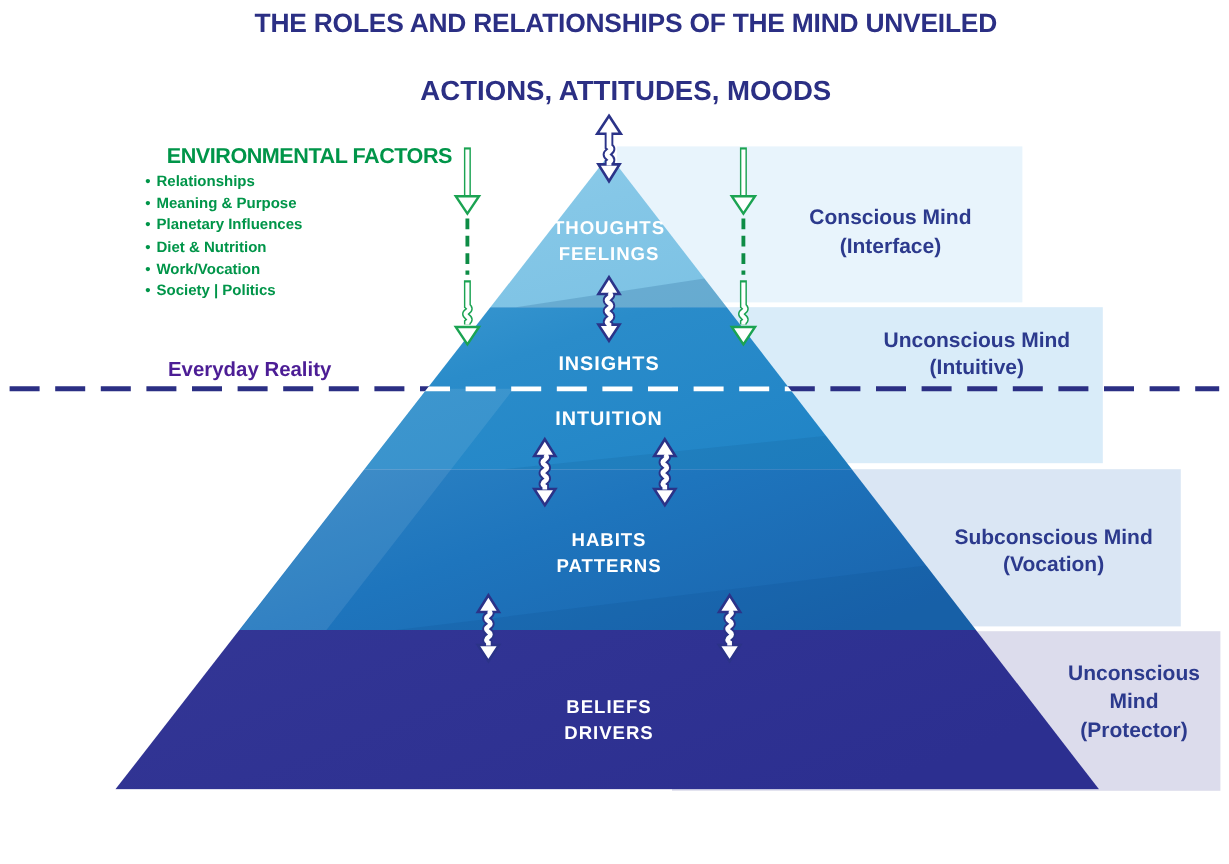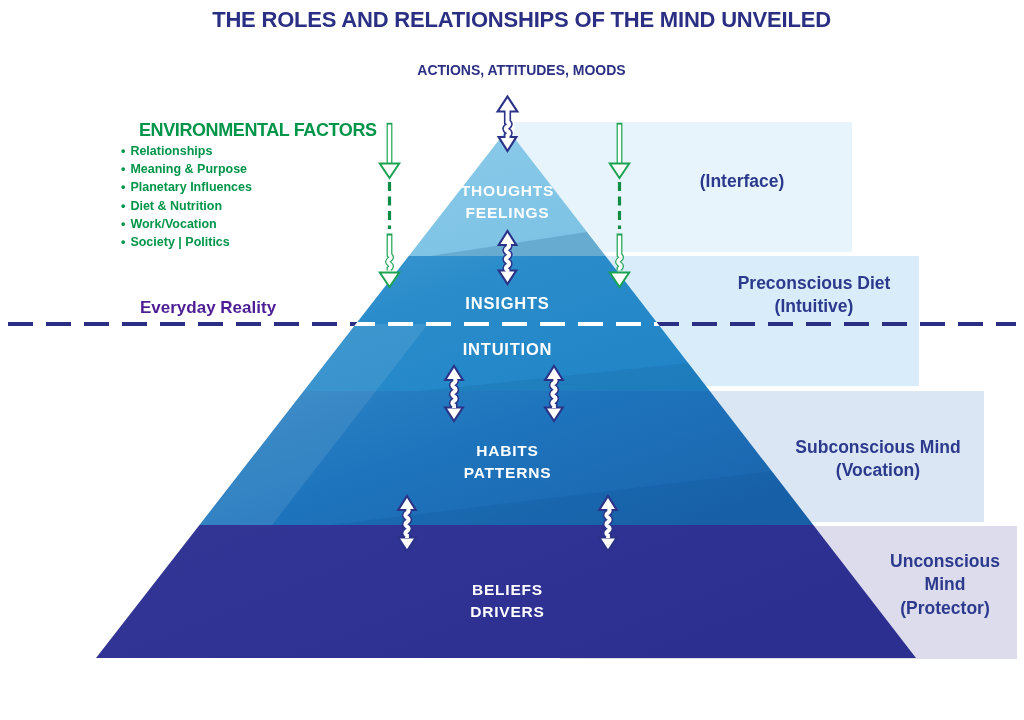--- a/index.html
+++ b/index.html
@@ -4,21 +4,21 @@
 <style>
   html,body{margin:0;padding:0;}
   body{width:1024px;height:720px;overflow:hidden;background:#ffffff;
        font-family:"Liberation Sans",sans-serif;}
   .stage{position:relative;width:1024px;height:720px;background:#ffffff;}
   .stage svg.scene{position:absolute;left:0;top:0;}
   .txt{position:absolute;white-space:nowrap;padding-left:19px;}
   .title{left:0;right:0;top:7px;text-align:center;font-weight:bold;
          font-size:22px;letter-spacing:-0.2px;color:#2b2f84;}
   .subtitle{left:0;right:0;top:62px;text-align:center;font-weight:bold;
-         font-size:14px;color:#2b2f84;}
+         font-size:23px;color:#2b2f84;}
   .env-heading{left:120px;top:120px;font-weight:bold;font-size:18px;letter-spacing:-0.4px;color:#009549;}
   .env-list{position:absolute;left:121px;top:142px;}
   .env-item{font-weight:bold;font-size:12.5px;color:#009549;line-height:18.2px;}
   .env-item .dot{margin-right:5px;}
   .everyday{left:121px;top:298px;font-weight:bold;font-size:17px;color:#4c1d95;}
   .pyr-label{position:absolute;text-align:center;color:#ffffff;font-weight:bold;
          letter-spacing:0.8px;transform:translateX(-50%);white-space:nowrap;}
   .pyr-2line{font-size:15.5px;line-height:21.5px;}
   .pyr-1line{font-size:16.5px;line-height:17px;}
   .mind-label{position:absolute;text-align:center;color:#2c3a8d;font-weight:bold;
@@ -174,24 +174,25 @@
   <div class="pyr-label pyr-2line" style="left:507.5px;top:440px;">
     <div>HABITS</div>
     <div>PATTERNS</div>
   </div>
   <div class="pyr-label pyr-2line" style="left:507.5px;top:579px;">
     <div>BELIEFS</div>
     <div>DRIVERS</div>
   </div>
 
   <div class="mind-label" style="left:742px;top:170px;">
+    <div>Conscious Mind</div>
     <div>(Interface)</div>
   </div>
   <div class="mind-label" style="left:814px;top:271.5px;">
-    <div>Preconscious Diet</div>
+    <div>Unconscious Mind</div>
     <div>(Intuitive)</div>
   </div>
   <div class="mind-label" style="left:878px;top:435.5px;">
     <div>Subconscious Mind</div>
     <div>(Vocation)</div>
   </div>
   <div class="mind-label" style="left:945px;top:549.5px;">
     <div>Unconscious</div>
     <div>Mind</div>
     <div>(Protector)</div>

